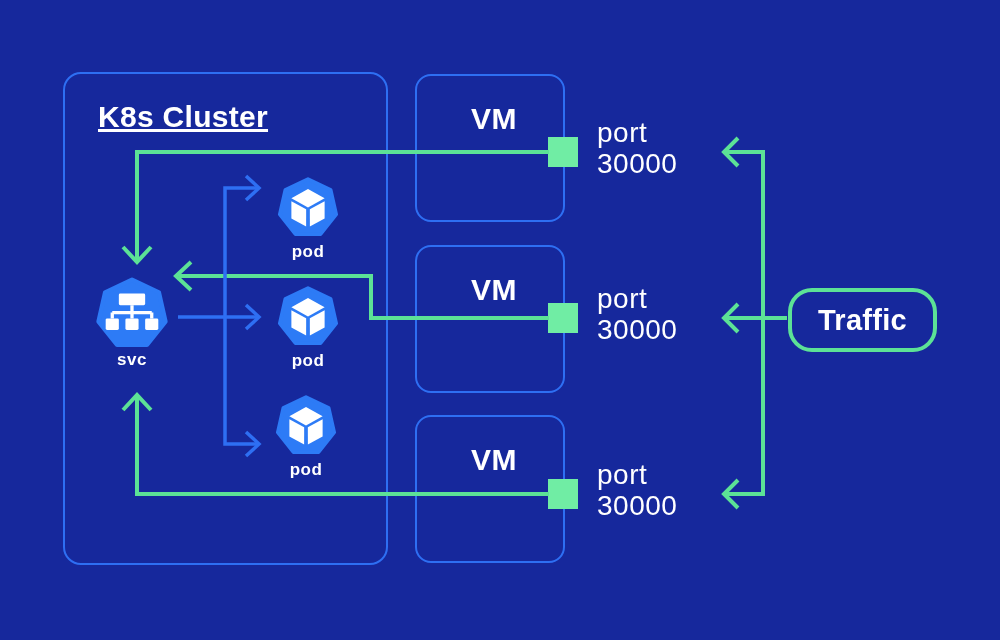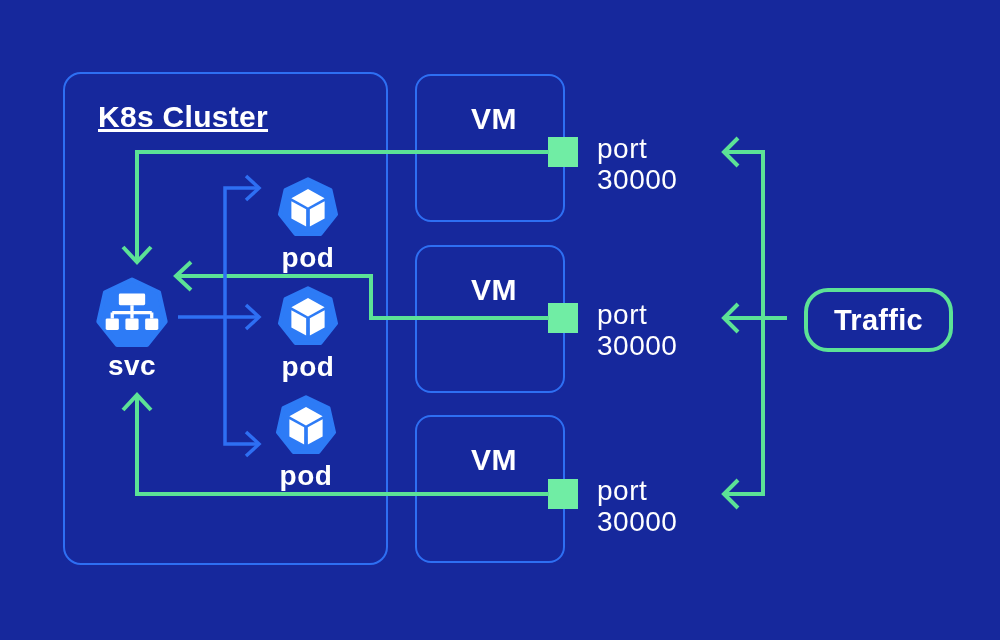--- a/index.html
+++ b/index.html
@@ -42,36 +42,35 @@
   }
   .port-square{
     position:absolute;left:548px;width:30px;height:30px;
     background:var(--green-fill,#70eda4);
   }
   .port-label{
     position:absolute;left:597px;
     color:var(--text-color,#fff);
     font-size:28px;font-weight:400;line-height:31px;
     letter-spacing:.5px;
-    margin-top:16px;
   }
   .traffic-box{
     position:absolute;left:788px;top:288px;width:149px;height:64px;
     border:4px solid var(--green-line,#5ce296);
     border-radius:24px;
     box-sizing:border-box;
     display:flex;align-items:center;justify-content:center;
     color:var(--text-color,#fff);
-    font-size:29px;font-weight:700;letter-spacing:.3px;margin-left:16px;
+    font-size:29px;font-weight:700;letter-spacing:.3px;
   }
   .icon-group{position:absolute;}
   .icon-label{
     position:absolute;left:0;right:0;text-align:center;
     color:var(--text-color,#fff);
-    font-size:28px;font-weight:600;letter-spacing:.5px;
+    font-size:17px;font-weight:600;letter-spacing:.5px;
   }
   .hepta{fill:var(--icon-blue,#2d7bf6);stroke:var(--icon-blue,#2d7bf6);
     stroke-width:6;stroke-linejoin:round;}
   .icon-white{fill:#ffffff;}
   .icon-stroke{stroke:#ffffff;fill:none;}
   .wires{
     position:absolute;left:0;top:0;width:1000px;height:640px;
     pointer-events:none;
   }
   .wire-green{stroke:var(--green-line,#5ce296);stroke-width:4;fill:none;}

